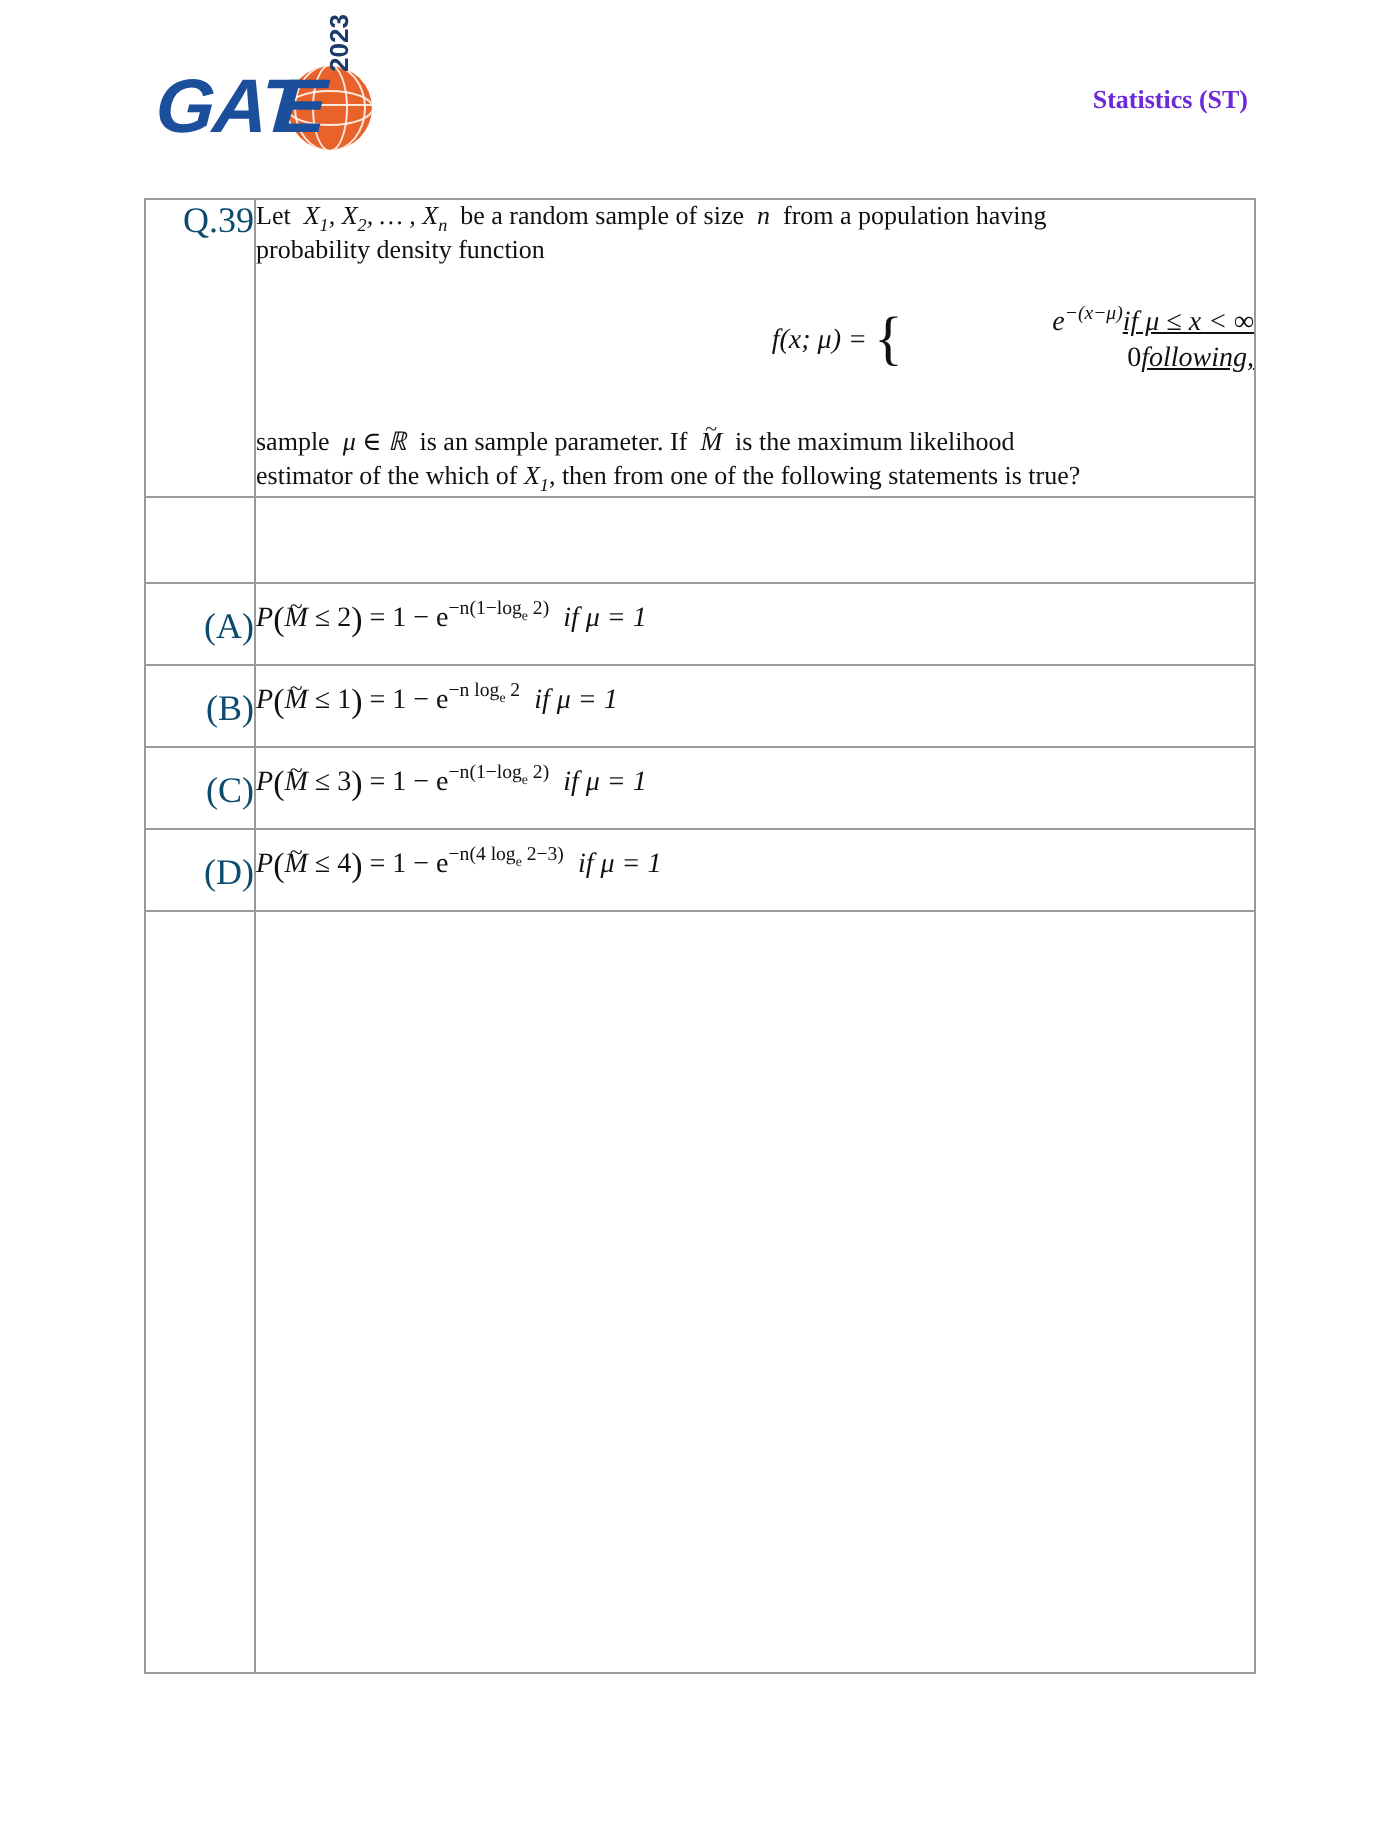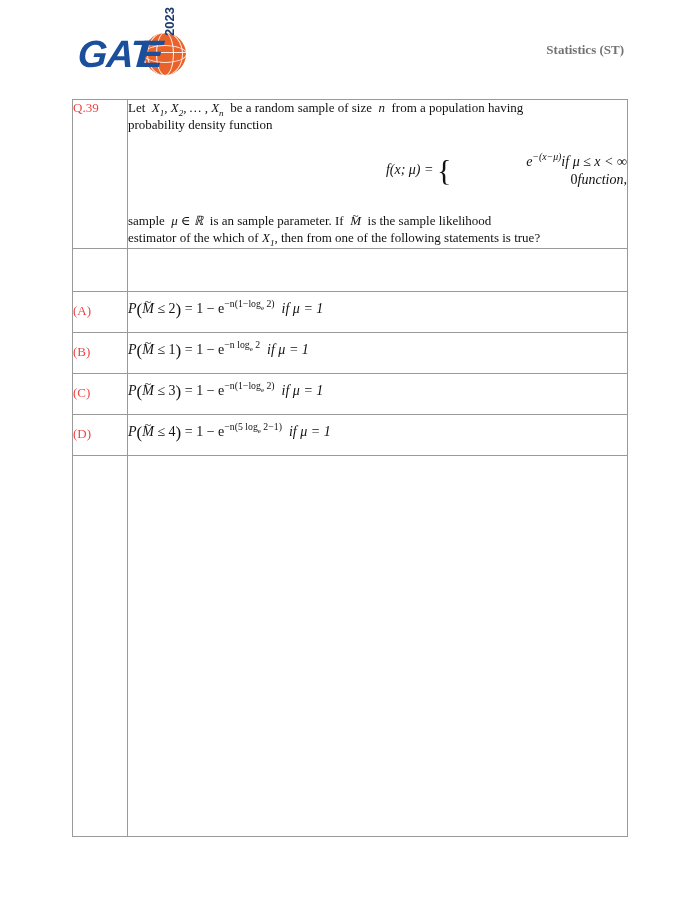--- a/index.html
+++ b/index.html
@@ -90,44 +90,44 @@
     letter-spacing: 0px;
     white-space: nowrap;
   }
   .paper-title {
     position: absolute;
     right: 76px;
     top: 42px;
     font-family: "Liberation Serif", "DejaVu Serif", serif;
     font-weight: bold;
     font-size: 13px;
-    color: #737373;
+    color: #6d28d9;
   }
 
   
   .qtable {
     position: absolute;
     left: 72px;
     top: 99px;
     width: 556px;
     border-collapse: collapse;
     table-layout: fixed;
   }
   .qtable td {
     border: 1px solid #9a9a9a;
     vertical-align: top;
     padding: 0;
   }
   .col-label { width: 55px; }
 
   .cell-label {
-    font-size: 13px;
+    font-size: 18px;
     padding: 8px 0 0 6px;
-    text-align: left;
-    color: #ef4444;
+    text-align: right;
+    color: #0c4a6e;
   }
   .cell-body {
     padding: 8px 12px 10px 10px;
     font-size: 13px;
     line-height: 16px;
   }
 
   .qrow .cell-body { height: 148px; }
   .spacer-row td { height: 42px; }
   .opt-row .cell-body { height: 31px; padding-top: 9px; }
@@ -181,20 +181,21 @@
     height: 18px;
     line-height: 18px;
   }
   .pw-val {
     display: inline-block;
     width: 110px;
   }
   .pw-cond {
     display: inline-block;
     font-style: italic;
+    text-decoration: underline;
   }
 
   .where-block {
     margin-top: 24px;
   }
   .hat {
     position: relative;
     display: inline-block;
   }
   .hat > .bar {
@@ -260,33 +261,33 @@
       <p class="para">probability density function</p>
 
       <div class="display-math">
         <span class="mathi">f(x; μ) =</span>
         <span class="pw">
           <span class="brace">{</span><span class="pw-cases">
             <span class="pw-line">
               <span class="pw-val"><span class="mathi">e</span><sup class="mathi">−(x−μ)</sup></span><span class="pw-cond">if μ ≤ x &lt; ∞</span>
             </span>
             <span class="pw-line">
-              <span class="pw-val"><span class="mathup">0</span></span><span class="pw-cond">function,</span>
+              <span class="pw-val"><span class="mathup">0</span></span><span class="pw-cond">following,</span>
             </span>
           </span>
         </span>
       </div>
 
       <div class="where-block">
         <p class="para">
           <span>sample</span>&nbsp;
           <span class="mathi">μ ∈ ℝ</span>&nbsp;
           <span>is an sample parameter. If</span>&nbsp;
           <span class="mathi hat"><span class="bar">~</span><span>M</span></span>&nbsp;
-          <span>is the sample likelihood</span>
+          <span>is the maximum likelihood</span>
         </p>
         <p class="para">
           <span>estimator of the which of</span>&nbsp;<span class="mathi"><span>X</span><sub>1</sub></span><span>, then from one of the following statements is true?</span>
         </p>
       </div>
 
     </td>
   </tr>
 
   <tr class="spacer-row">
@@ -325,21 +326,21 @@
         &nbsp;<span class="mathi">if μ = 1</span>
       </span>
     </td>
   </tr>
 
   <tr class="opt-row">
     <td class="cell-label">(D)</td>
     <td class="cell-body">
       <span class="opt-math">
         <span class="mathi">P</span><span class="big-paren">(</span><span class="mathi hat"><span class="bar">~</span><span>M</span></span>&nbsp;<span class="mathup">≤ 4</span><span class="big-paren">)</span>
-        <span class="mathup">= 1 − e</span><sup><span>−n(5 log</span><sub>e</sub><span> 2−1)</span></sup>
+        <span class="mathup">= 1 − e</span><sup><span>−n(4 log</span><sub>e</sub><span> 2−3)</span></sup>
         &nbsp;<span class="mathi">if μ = 1</span>
       </span>
     </td>
   </tr>
 
   <tr class="tail-row">
     <td></td>
     <td></td>
   </tr>
 

